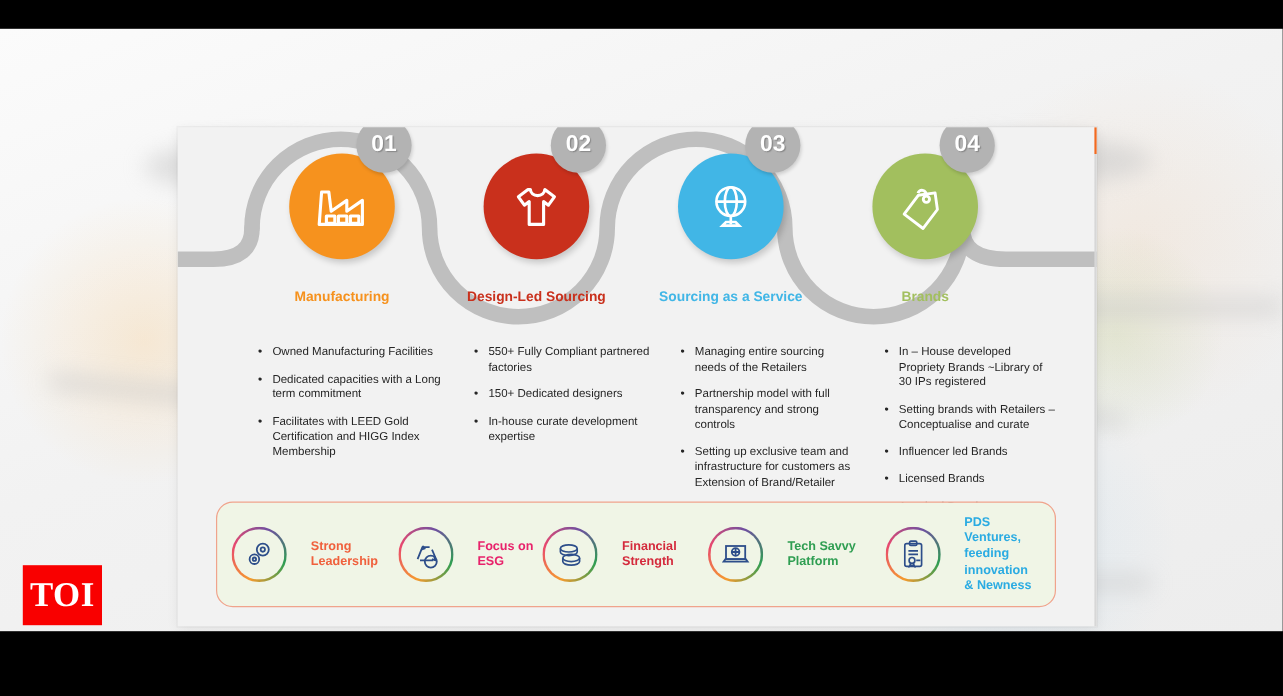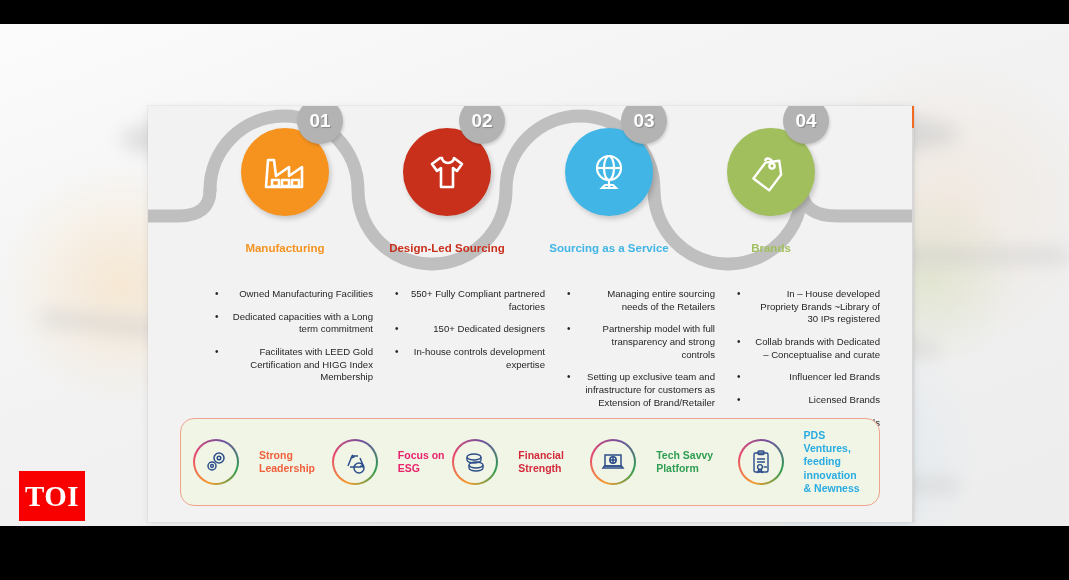--- a/index.html
+++ b/index.html
@@ -66,21 +66,21 @@
     text-shadow: 1px 1px 1px rgba(0,0,0,.25);
     box-shadow: 1px 2px 3px rgba(0,0,0,.15);
   }
   .step-label {
     margin-top: 25px; font-size: 11.5px; font-weight: bold; line-height: 1.25;
   }
 
   
   .cols { position: absolute; left: 0; top: 182px; width: 766px; display: flex; }
   .col { padding: 0 10px; }
-  .col ul { list-style: none; text-align: right; }
+  .col ul { list-style: none; }
   .col li {
     position: relative; padding-left: 14px; margin-bottom: 10px;
     font-size: 9.6px; line-height: 1.32; color: #262626;
   }
   .col li::before {
     content: "•"; position: absolute; left: 2px; top: -1px; font-size: 10px; color:#262626;
   }
 
   
   .banner {
@@ -193,34 +193,34 @@
           <ul>
             <li>Owned Manufacturing Facilities</li>
             <li>Dedicated capacities with a Long term commitment</li>
             <li>Facilitates with LEED Gold Certification and HIGG Index Membership</li>
           </ul>
         </div>
         <div class="col" style="width:172px;">
           <ul>
             <li>550+ Fully Compliant partnered factories</li>
             <li>150+ Dedicated designers</li>
-            <li>In-house controls development expertise</li>
+            <li>In-house curate development expertise</li>
           </ul>
         </div>
         <div class="col" style="width:170px;">
           <ul>
             <li>Managing entire sourcing needs of the Retailers</li>
             <li>Partnership model with full transparency and strong controls</li>
             <li>Setting up exclusive team and infrastructure for customers as Extension of Brand/Retailer</li>
           </ul>
         </div>
         <div class="col" style="width:165px;">
           <ul>
             <li>In – House developed Propriety Brands ~Library of 30 IPs registered</li>
-            <li>Collab brands with Dedicated – Conceptualise and curate</li>
+            <li>Setting brands with Retailers – Conceptualise and curate</li>
             <li>Influencer led Brands</li>
             <li>Licensed Brands</li>
             <li>Acquired Brands</li>
           </ul>
         </div>
       </div>
 
       <div class="banner">
 
         <div class="cap">

